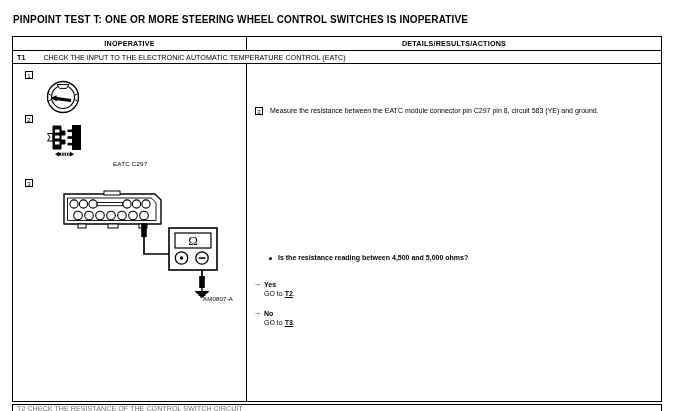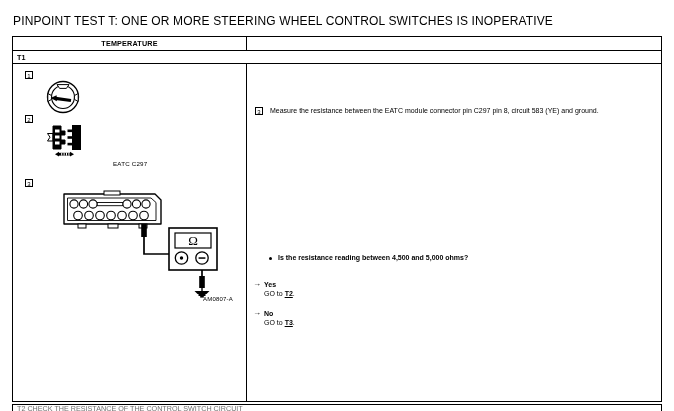--- a/index.html
+++ b/index.html
@@ -20,22 +20,22 @@
     width: 674px;
     height: 411px;
     box-sizing: border-box;
   }
 
   
   .doc-title {
     position: absolute;
     left: 13px;
     top: 14px;
-    font-size: 12px;
-    font-weight: normal;
+    font-size: 10px;
+    font-weight: bold;
     letter-spacing: 0.15px;
     white-space: nowrap;
   }
 
   
   .ptable {
     position: absolute;
     left: 12px;
     top: 36px;
     width: 650px;
@@ -222,26 +222,28 @@
 </head>
 <body>
 
 <div class="page">
 
   <div class="doc-title">PINPOINT TEST T: ONE OR MORE STEERING WHEEL CONTROL SWITCHES IS INOPERATIVE</div>
 
   <div class="ptable">
 
     <div class="row hdr">
-      <div class="cell cell-left">TEMPERATURE</div>
+      <div class="cell cell-left">INOPERATIVE</div>
+      <div class="cell cell-right">DETAILS/RESULTS/ACTIONS</div>
     </div>
 
     <div class="row steprow">
       <div class="full">
         <b>T1</b>
+        <span>CHECK THE INPUT TO THE ELECTRONIC AUTOMATIC TEMPERATURE CONTROL (EATC)</span>
       </div>
     </div>
 
     <div class="row bodyrow">
 
       <div class="cell-left">
         <div class="diagram">
 
           <div class="stepnum" style="left:12px; top:7px;">1</div>
 

